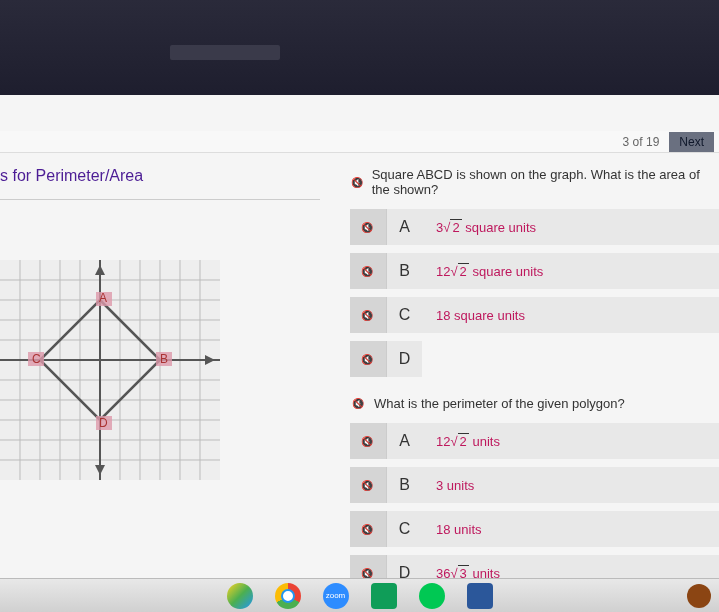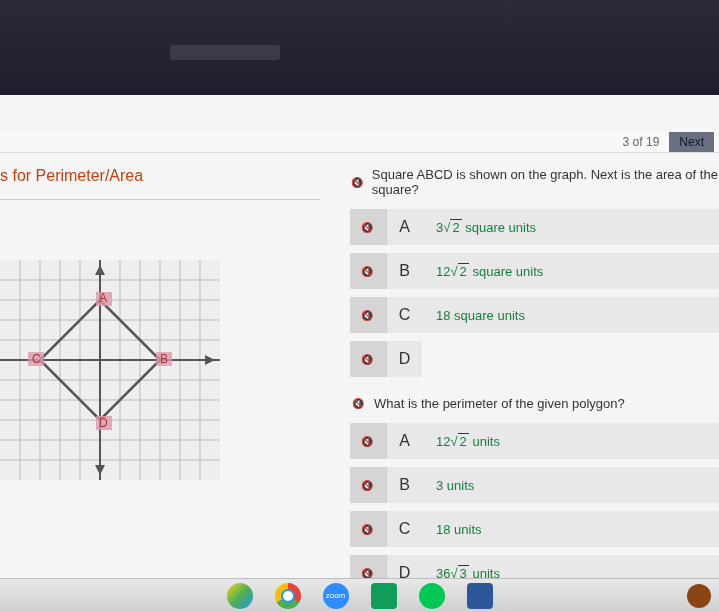--- a/index.html
+++ b/index.html
@@ -51,21 +51,21 @@
       background: #6a7080;
       color: #0f172a;
       padding: 3px 10px;
       font-size: 12px;
       border: none;
       cursor: pointer;
     }
     .section-title {
       padding: 14px 0 14px 0;
       font-size: 16px;
-      color: #c2410c;
+      color: #4c1d95;
       border-bottom: 1px solid #ccc;
     }
     .main {
       display: flex;
       height: calc(100% - 22px);
     }
     .left-col {
       width: 330px;
       padding: 0 10px 0 0;
     }
@@ -116,21 +116,21 @@
       color: #333;
       border-left: 1px solid #ccc;
     }
     .choice-text {
       flex: 1;
       background: #e8e8e8;
       display: flex;
       align-items: center;
       padding-left: 14px;
       font-size: 13px;
-      color: #15803d;
+      color: #be185d;
     }
     .sqrt { white-space: nowrap; }
     .radicand {
       border-top: 1px solid #333;
       padding: 0 2px;
     }
     .graph {
       margin-top: 60px;
       width: 220px;
       height: 220px;
@@ -232,21 +232,21 @@
         <span style="position:absolute;top:31px;left:99px;font-size:12px;color:#a33;">A</span>
         <span style="position:absolute;top:92px;left:160px;font-size:12px;color:#a33;">B</span>
         <span style="position:absolute;top:92px;left:32px;font-size:12px;color:#a33;">C</span>
         <span style="position:absolute;top:156px;left:99px;font-size:12px;color:#a33;">D</span>
       </div>
     </div>
 
     <div class="right-col">
       <div class="question-text">
         <span class="sound-icon">🔇</span>
-        <span>Square ABCD is shown on the graph. Next is the area of the square?</span>
+        <span>Square ABCD is shown on the graph. What is the area of the shown?</span>
       </div>
 
       <div class="choice-row">
         <div class="choice-sound">🔇</div>
         <div class="choice-letter">A</div>
         <div class="choice-text">
           <span class="sqrt"><span>3</span>√<span class="radicand">2</span><span> square units</span></span>
         </div>
       </div>
       <div class="choice-row">

